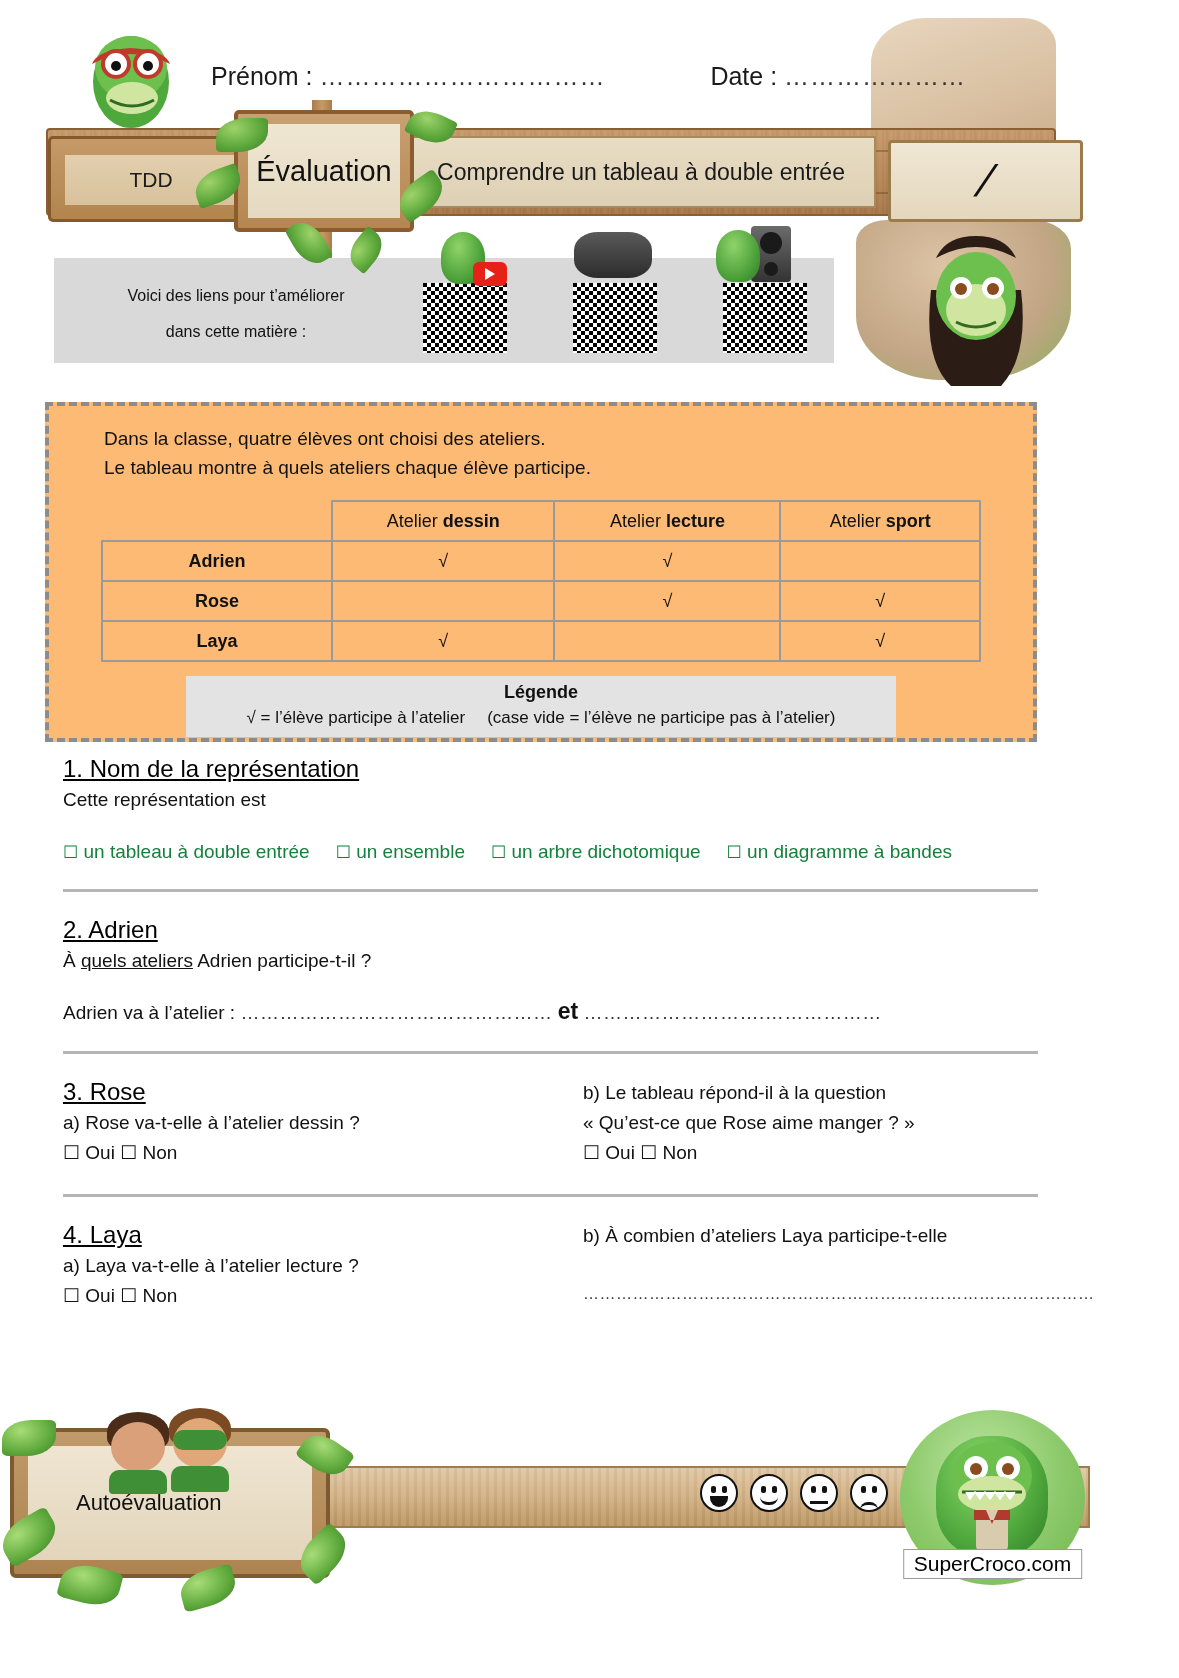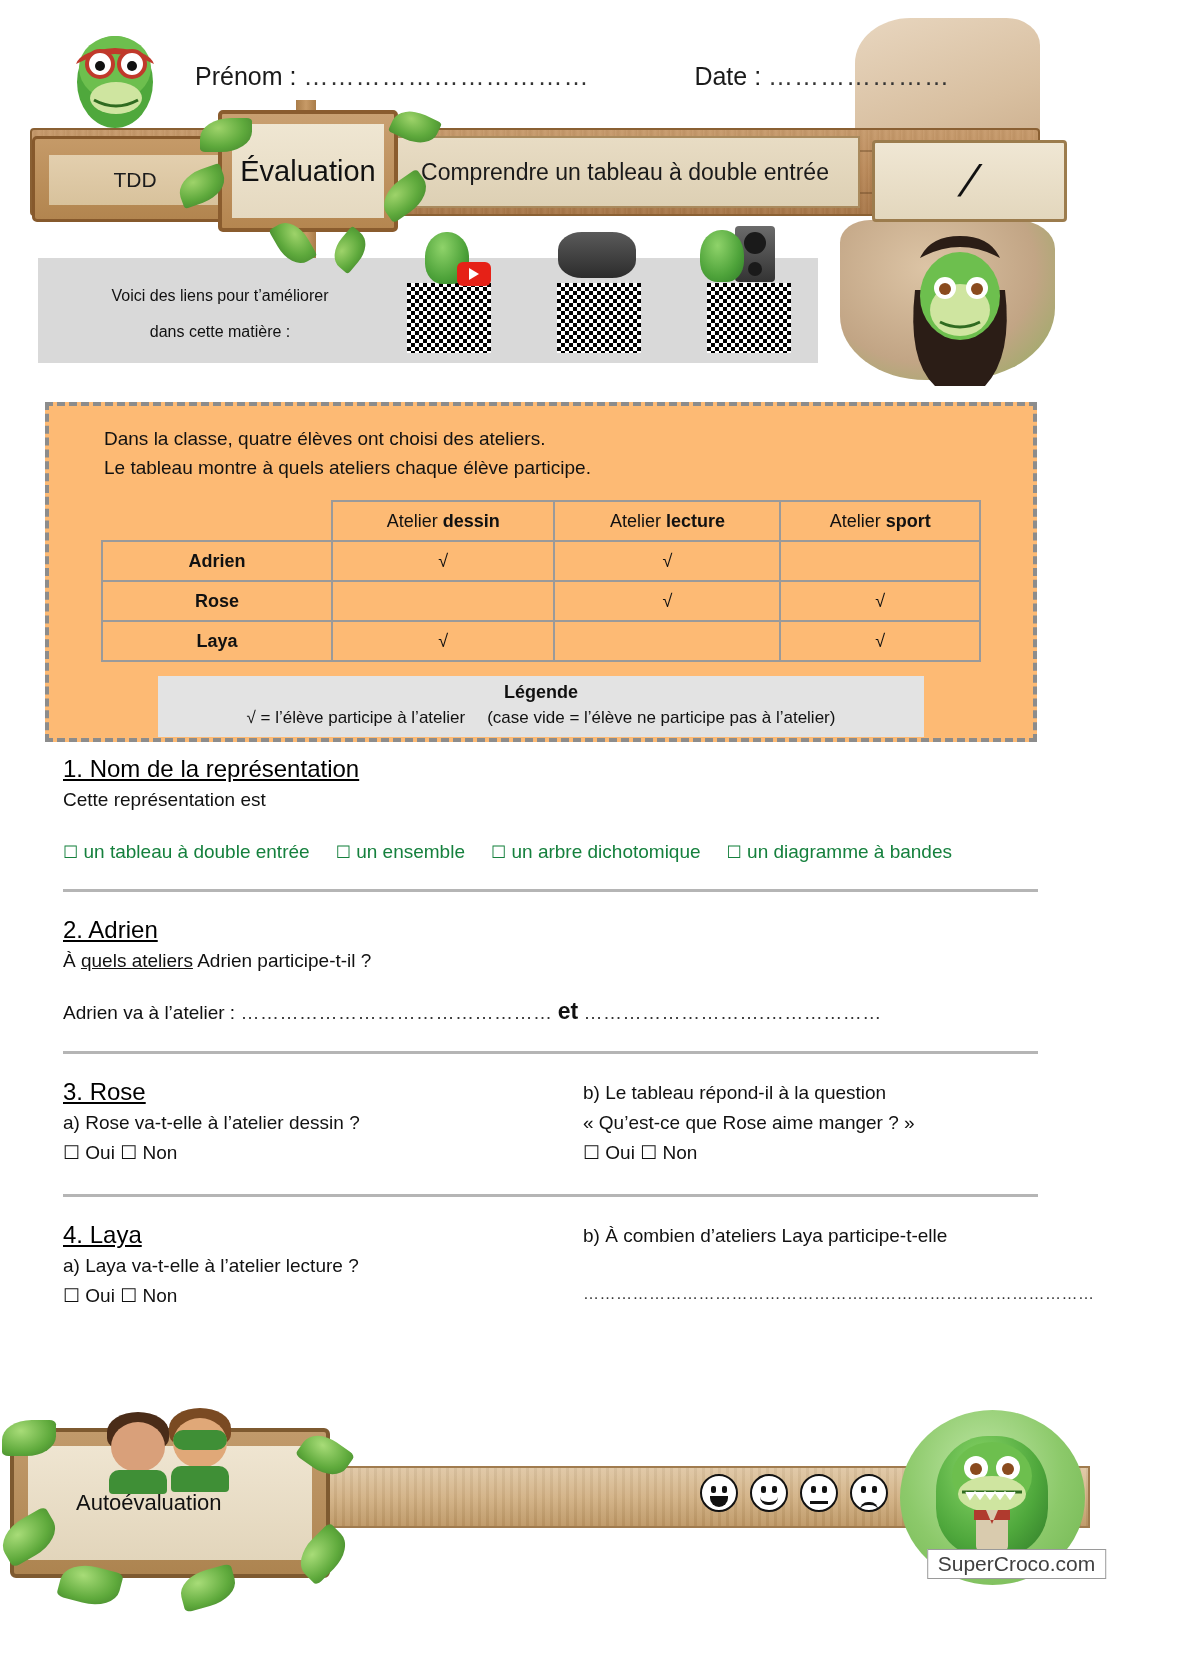--- a/index.html
+++ b/index.html
@@ -9,21 +9,21 @@
   }
   body {
     width: 1179px; height: 1678px;
     position: relative;
     font-family: "Liberation Sans", sans-serif;
     color: #111;
     overflow: hidden;
   }
 
   
-  .header { position: relative; height: 400px; }
+  .header { position: relative; height: 400px; margin-left: 16px; }
 
   .name-date-row {
     position: absolute; top: 62px; left: 195px;
     display: flex; gap: 105px; align-items: baseline;
     font-size: 25px; color: #1a1a1a;
     z-index: 6;
   }
   .dots-line { letter-spacing: 1px; color: #333; }
 
   
@@ -211,21 +211,21 @@
     height: 40px; text-align: center; vertical-align: middle;
     font-size: 18px; color: #111; margin-top: 7px;
   }
   table.data-table thead th { font-weight: normal; }
   table.data-table thead th b { font-weight: bold; }
   table.data-table .corner { border: none; width: 230px; }
   table.data-table tbody th { font-weight: bold; font-size: 18px; }
   .chk { font-size: 19px; }
 
   .legend {
-    margin: 14px auto 0 auto; width: 766px;
+    margin: 14px auto 0 auto; width: 710px;
     background: #e3e3e3; text-align: center;
     padding: 4px 8px 7px 8px;
     font-size: 17px; line-height: 25px; color: #111;
   }
   .legend .lg-title { font-weight: bold; font-size: 18px; }
   .legend .lg-row { display: flex; justify-content: center; gap: 22px; }
 
   
   .questions-wrap { position: absolute; left: 63px; top: 755px; width: 975px; }
   .q-head {
@@ -328,23 +328,22 @@
     border-radius: 50%;
   }
   .croc-body {
     position: absolute; left: 36px; top: 26px; width: 112px; height: 120px;
     background: radial-gradient(ellipse at 40% 28%, #8cd76a 0%, #4fa83c 60%, #2f7a28 100%);
     border-radius: 46% 46% 40% 40%;
   }
   .logo-text {
     position: absolute; left: 50%; transform: translateX(-50%);
     bottom: 6px; background: #fff; border: 1.5px solid #9a9a9a;
-    padding: 2px 10px; font-size: 21px; color: #404040; white-space: nowrap;
+    padding: 2px 10px; font-size: 21px; color: #000000; white-space: nowrap;
     z-index: 7;
-    margin-left: 24px;
   }
 </style>
 </head>
 <body>
 
 <div class="header">
 
   <div class="name-date-row">
     <div>
       <span>Prénom :</span>

